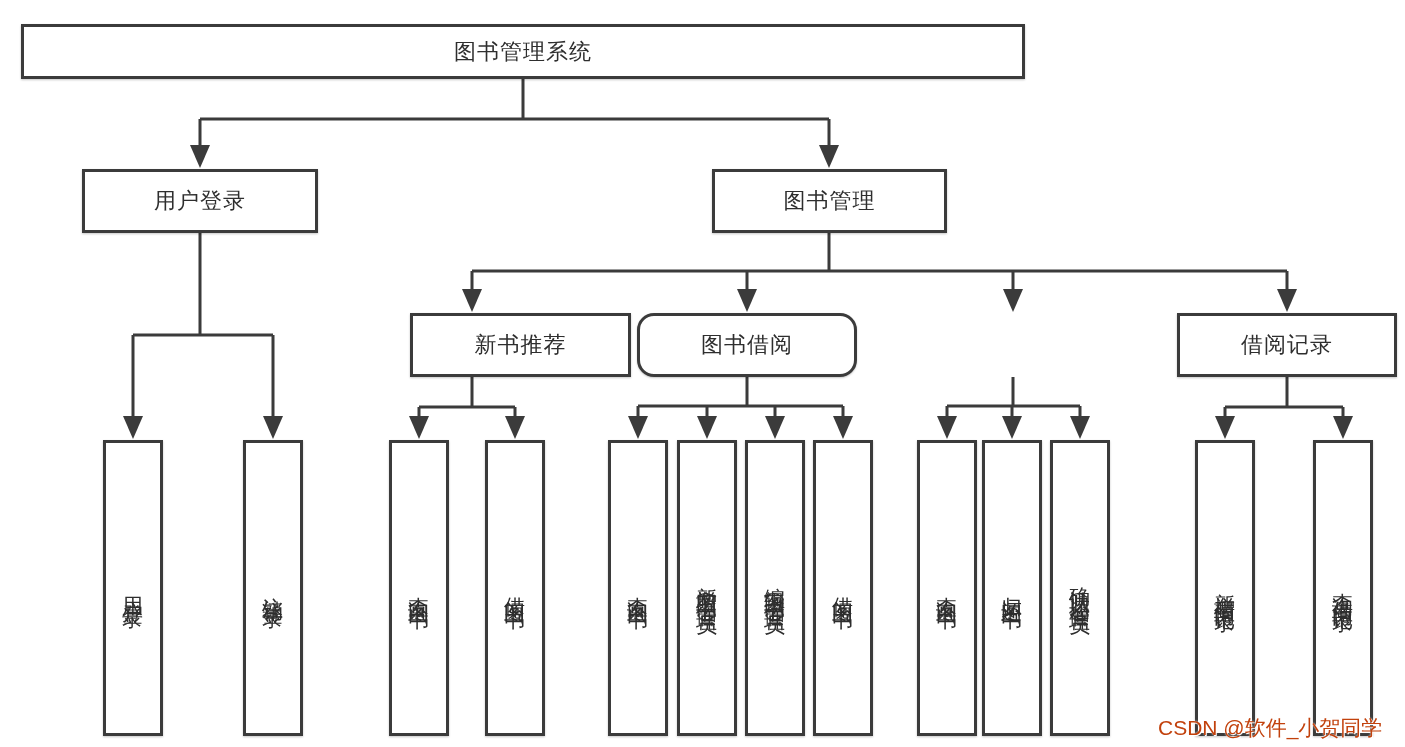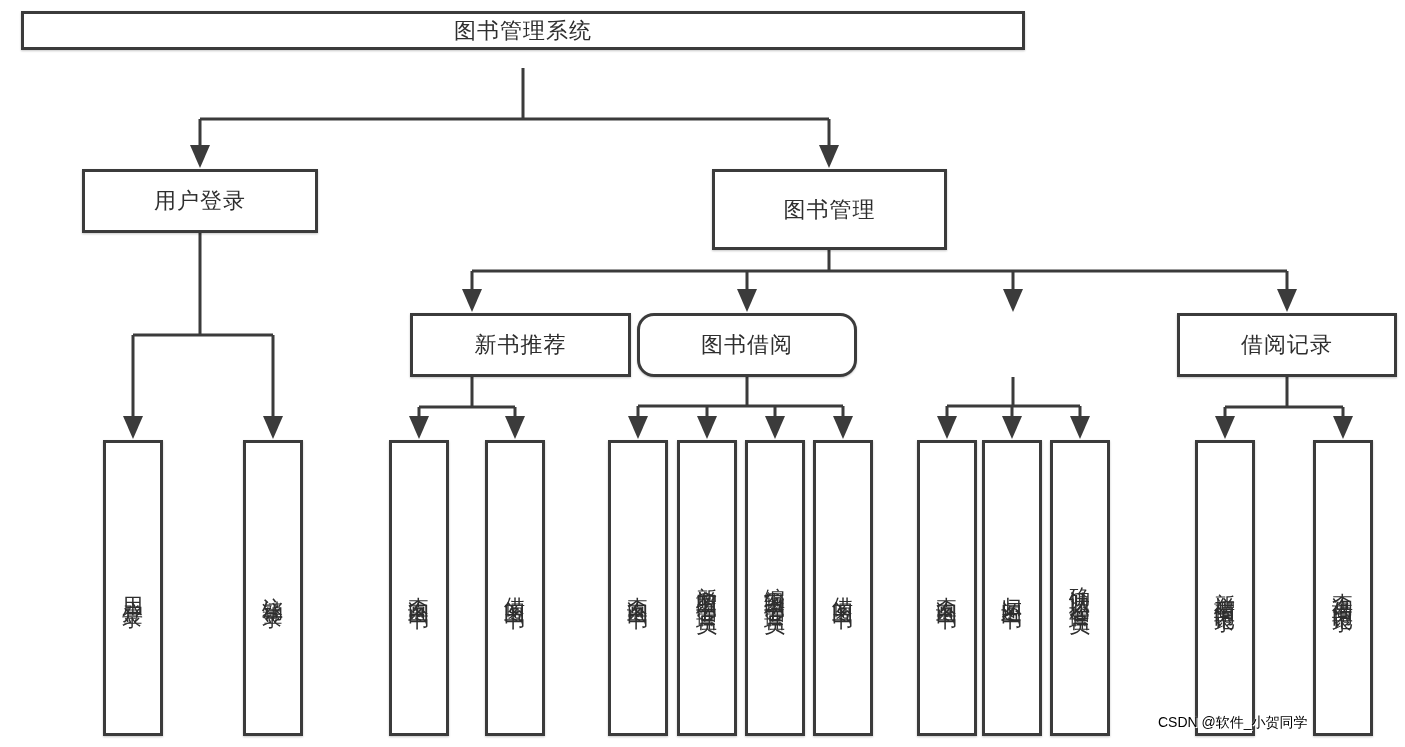--- a/index.html
+++ b/index.html
@@ -43,23 +43,23 @@
     height:296px;
   }
   .leaf span{
     writing-mode:vertical-rl;
     text-orientation:mixed;
     font-size:21px;
     letter-spacing:4px;
     line-height:1;
     white-space:nowrap;
   }
-  .root{left:21px;top:11px;width:1004px;height:39px;}
+  .root{left:21px;top:24px;width:1004px;height:55px;}
   .n2a{left:82px;top:169px;width:236px;height:64px;}
-  .n2b{left:712px;top:169px;width:235px;height:81px;}
+  .n2b{left:712px;top:169px;width:235px;height:64px;}
   .n3a{left:362px;top:313px;width:221px;height:64px;margin-left:48px;}
   .n3b{left:637px;top:313px;width:220px;height:64px;border-radius:17px;}
   .n3c{left:903px;top:313px;width:220px;height:64px;}
   .n3d{left:1177px;top:313px;width:220px;height:64px;}
   .l1{left:103px;}
   .l2{left:243px;}
   .l3{left:389px;}
   .l4{left:485px;}
   .l5{left:608px;}
   .l6{left:677px;}
@@ -67,22 +67,22 @@
   .l8{left:813px;}
   .l9{left:917px;}
   .l10{left:982px;}
   .l11{left:1050px;}
   .l12{left:1195px;}
   .l13{left:1313px;}
   .watermark{
     position:absolute;
     left:1158px;
     top:714px;
-    font-size:14px;
-    color:#000000;
+    font-size:21px;
+    color:#c2410c;
     white-space:nowrap;
     z-index:5;
     text-shadow:0 0 2px #ffffff, 1px 1px 0 #ffffff;
   }
 </style>
 </head>
 <body>
 
 <div class="stage">
 

